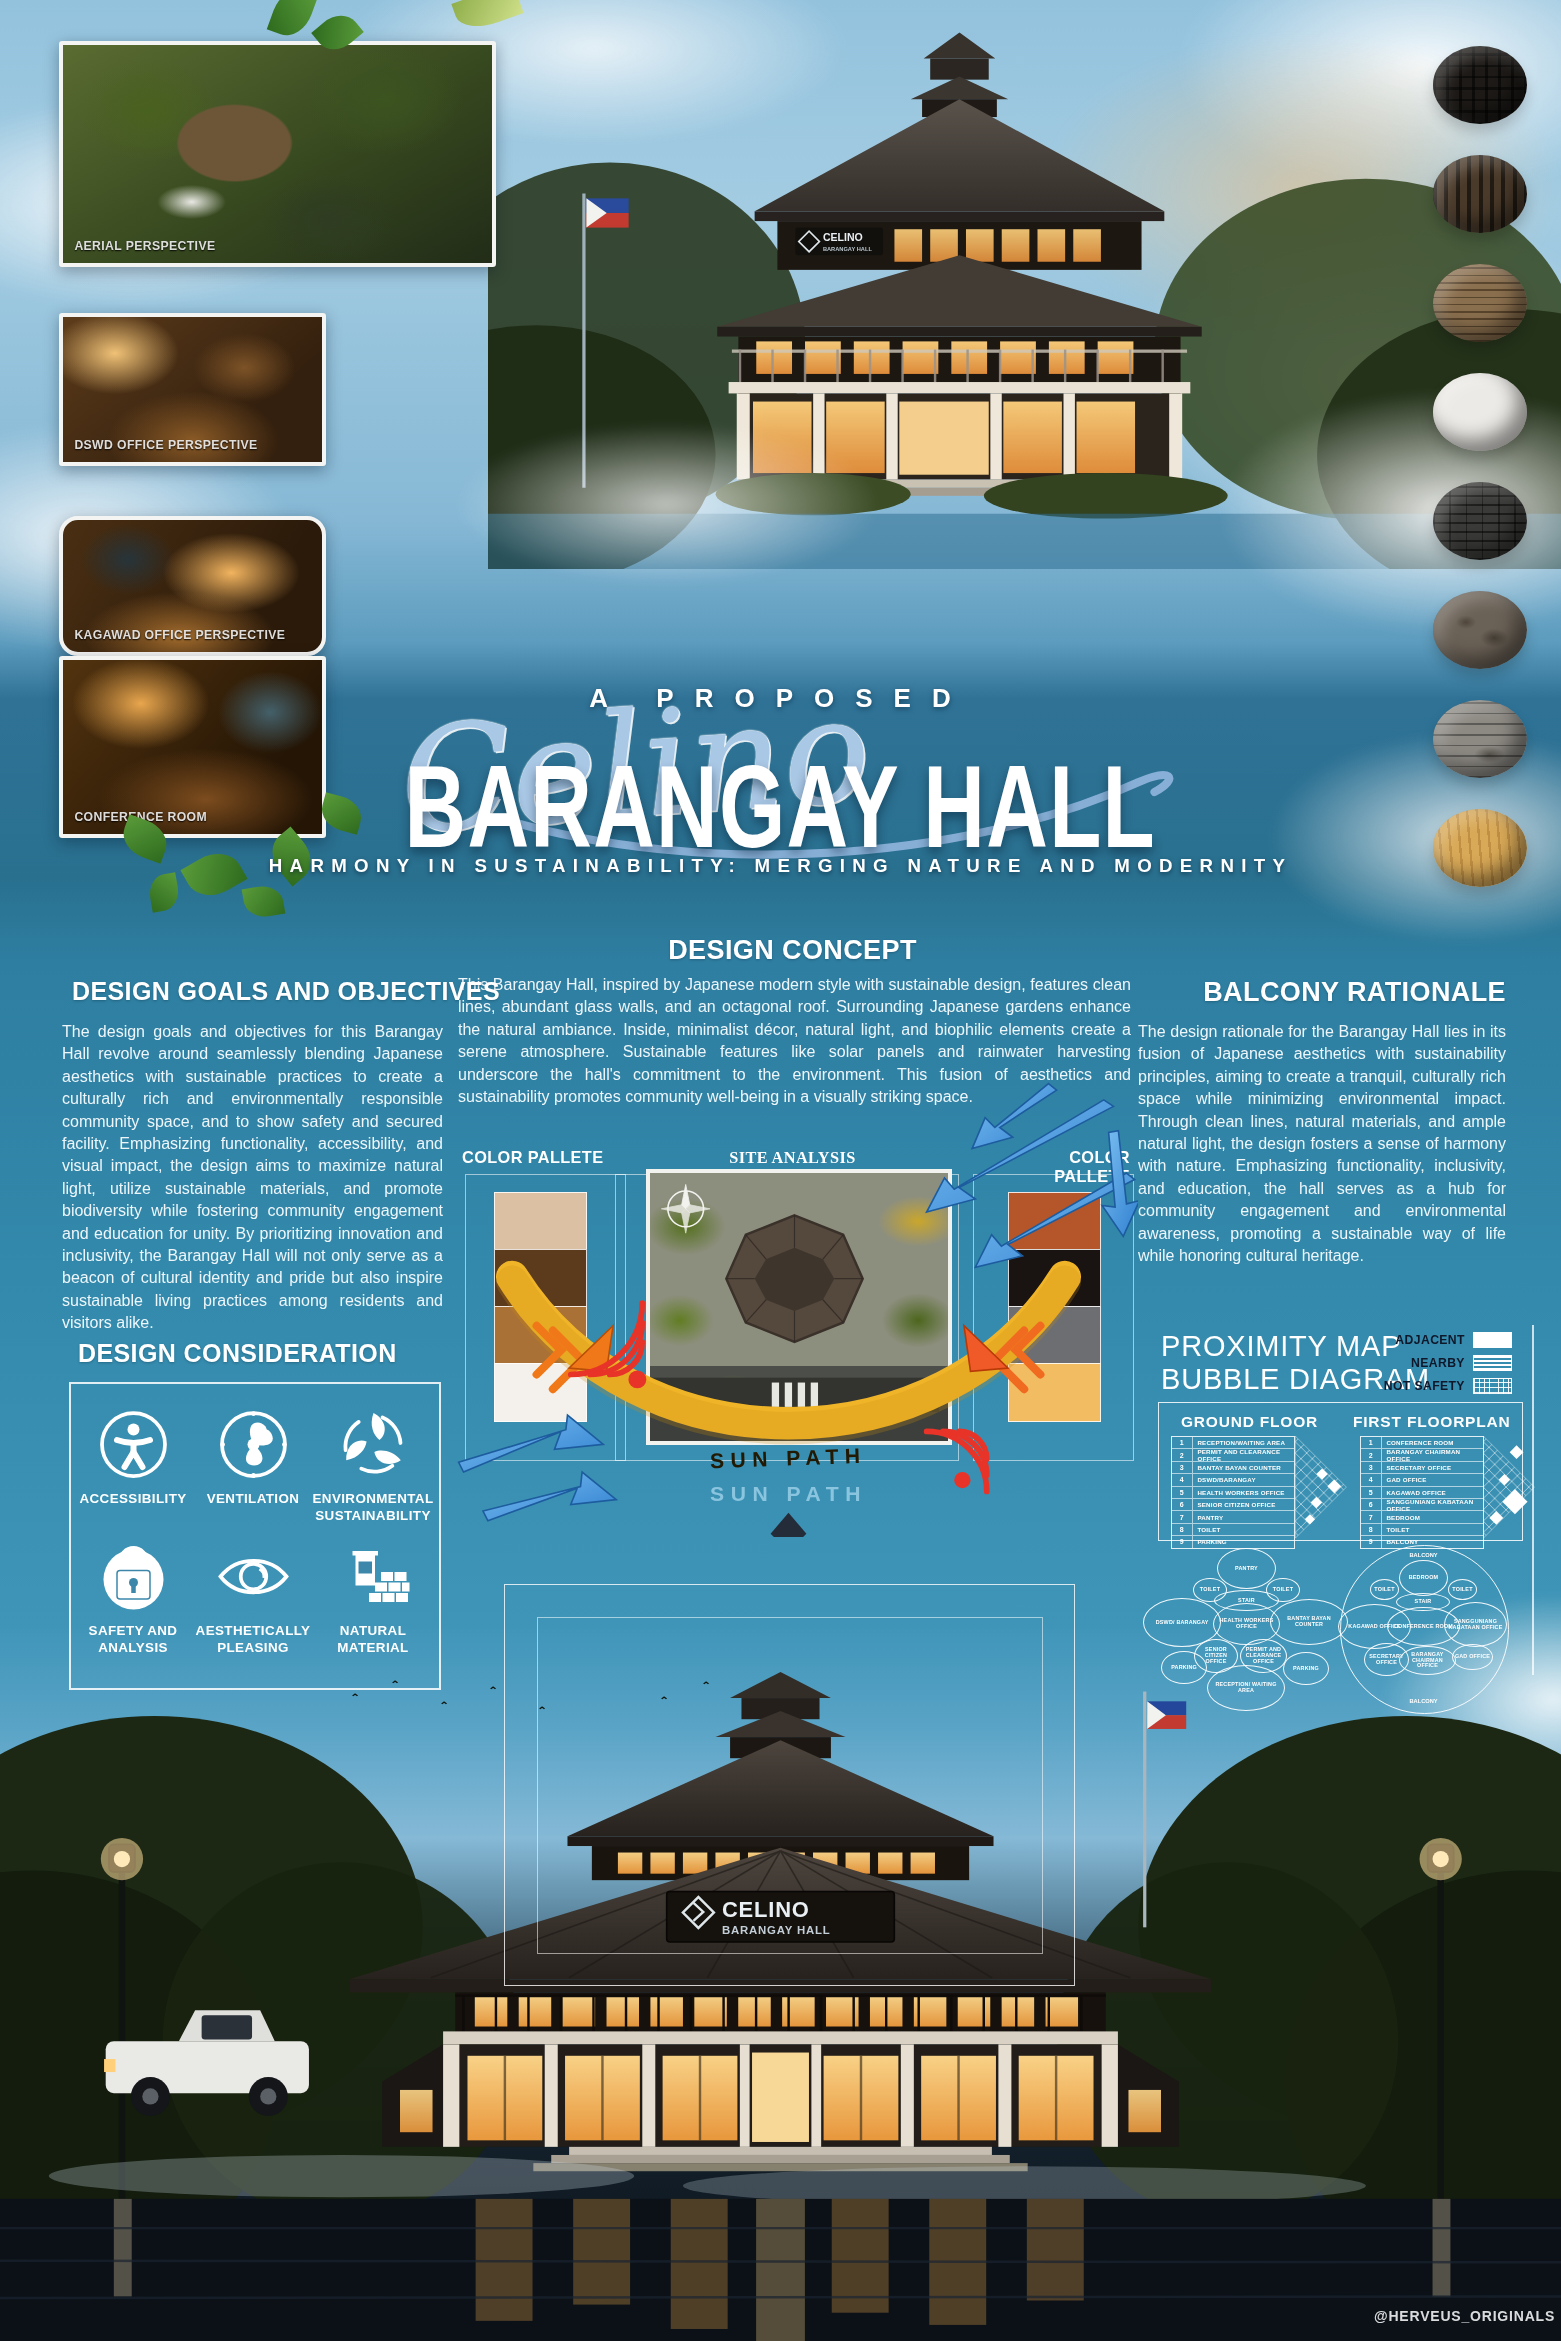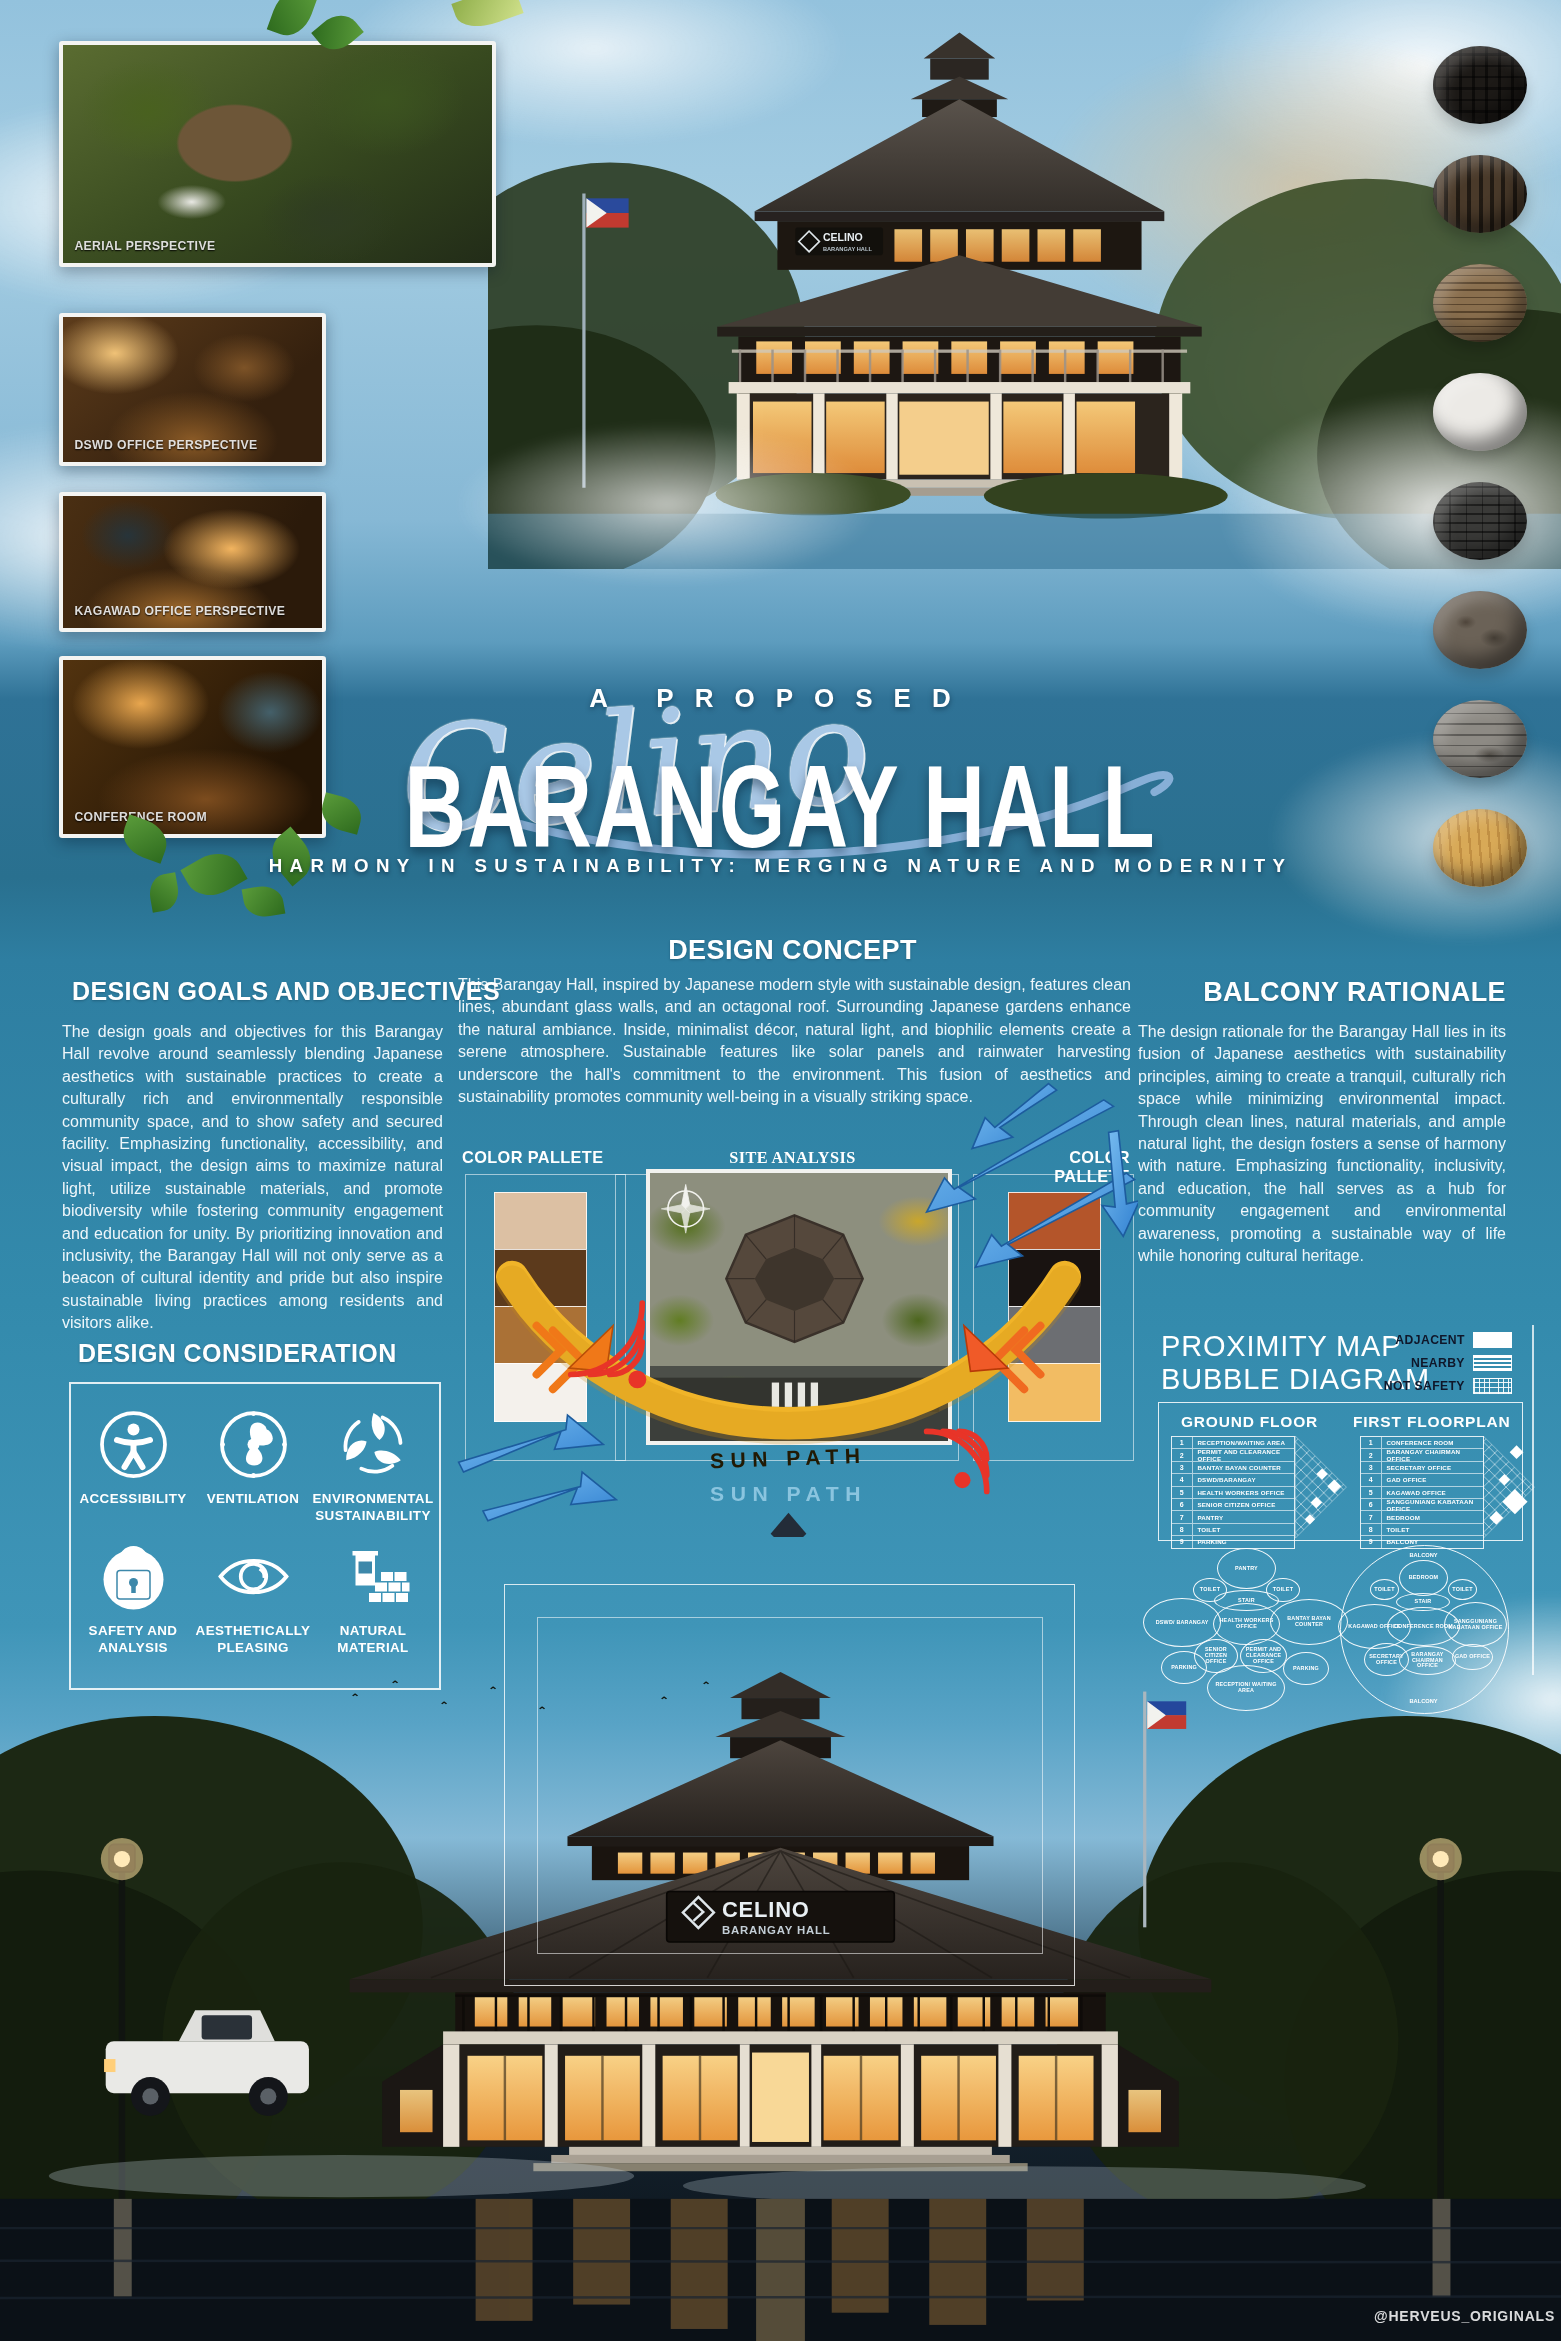--- a/index.html
+++ b/index.html
@@ -199,26 +199,26 @@
   <div class="plabel">AERIAL PERSPECTIVE</div>
 </div>
 <div class="photo" style="left:59px;top:313px;width:259px;height:145px;
      background:
        radial-gradient(89px 57px at 20% 25%,#f0c277,transparent 72%),
        radial-gradient(73px 49px at 70% 35%,#7d5327,transparent 70%),
        radial-gradient(114px 65px at 50% 85%,#8a5a26,transparent 75%),
        linear-gradient(140deg,#5d3c1b,#34200e 70%);">
   <div class="plabel">DSWD OFFICE PERSPECTIVE</div>
 </div>
-<div class="photo" style="left:59px;top:492px;width:259px;height:132px;
+<div class="photo" style="left:59px;top:516px;width:259px;height:132px;
      background:
        radial-gradient(98px 57px at 65% 40%,#f2b45f,transparent 70%),
        radial-gradient(65px 49px at 25% 30%,#27343a,transparent 72%),
        radial-gradient(122px 57px at 45% 88%,#a06a2c,transparent 78%),
-       linear-gradient(120deg,#4a2f13,#2b1a0a 75%);">
+       linear-gradient(120deg,#4a2f13,#2b1a0a 75%); border-radius: 19px;">
   <div class="plabel">KAGAWAD OFFICE PERSPECTIVE</div>
 </div>
 <div class="photo" style="left:59px;top:656px;width:259px;height:174px;
      background:
        radial-gradient(98px 65px at 30% 25%,#e8a64e,transparent 70%),
        radial-gradient(73px 57px at 80% 30%,#44606a,transparent 72%),
        radial-gradient(138px 65px at 55% 80%,#7c4c1e,transparent 78%),
        linear-gradient(130deg,#52330f,#241505 75%);">
   <div class="plabel">CONFERENCE ROOM</div>
 </div>

